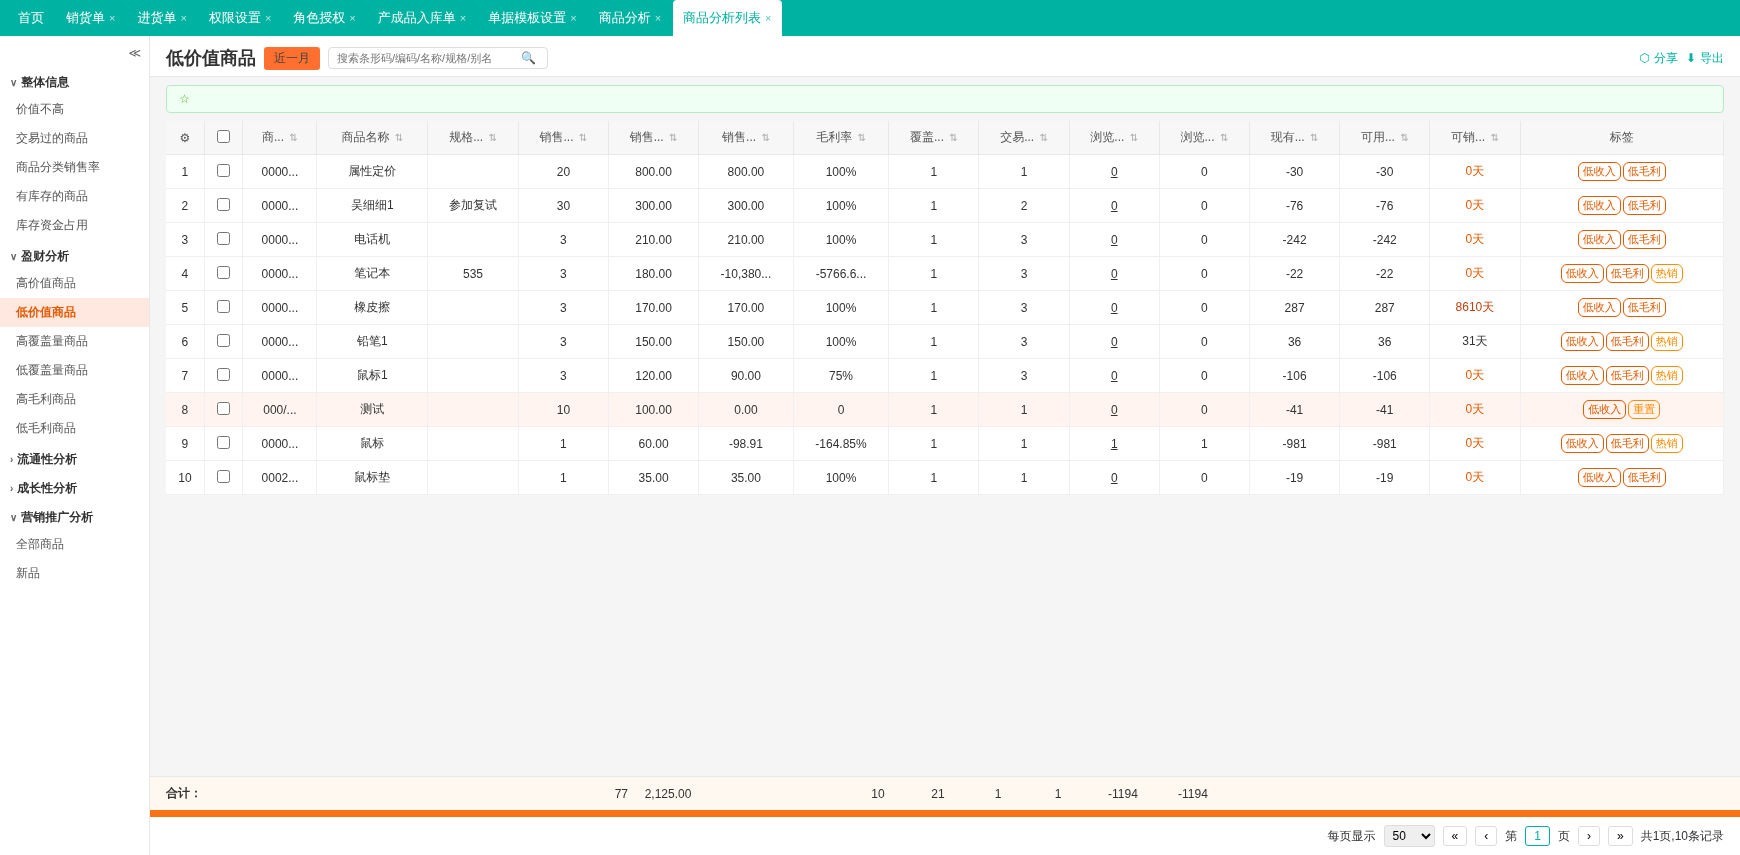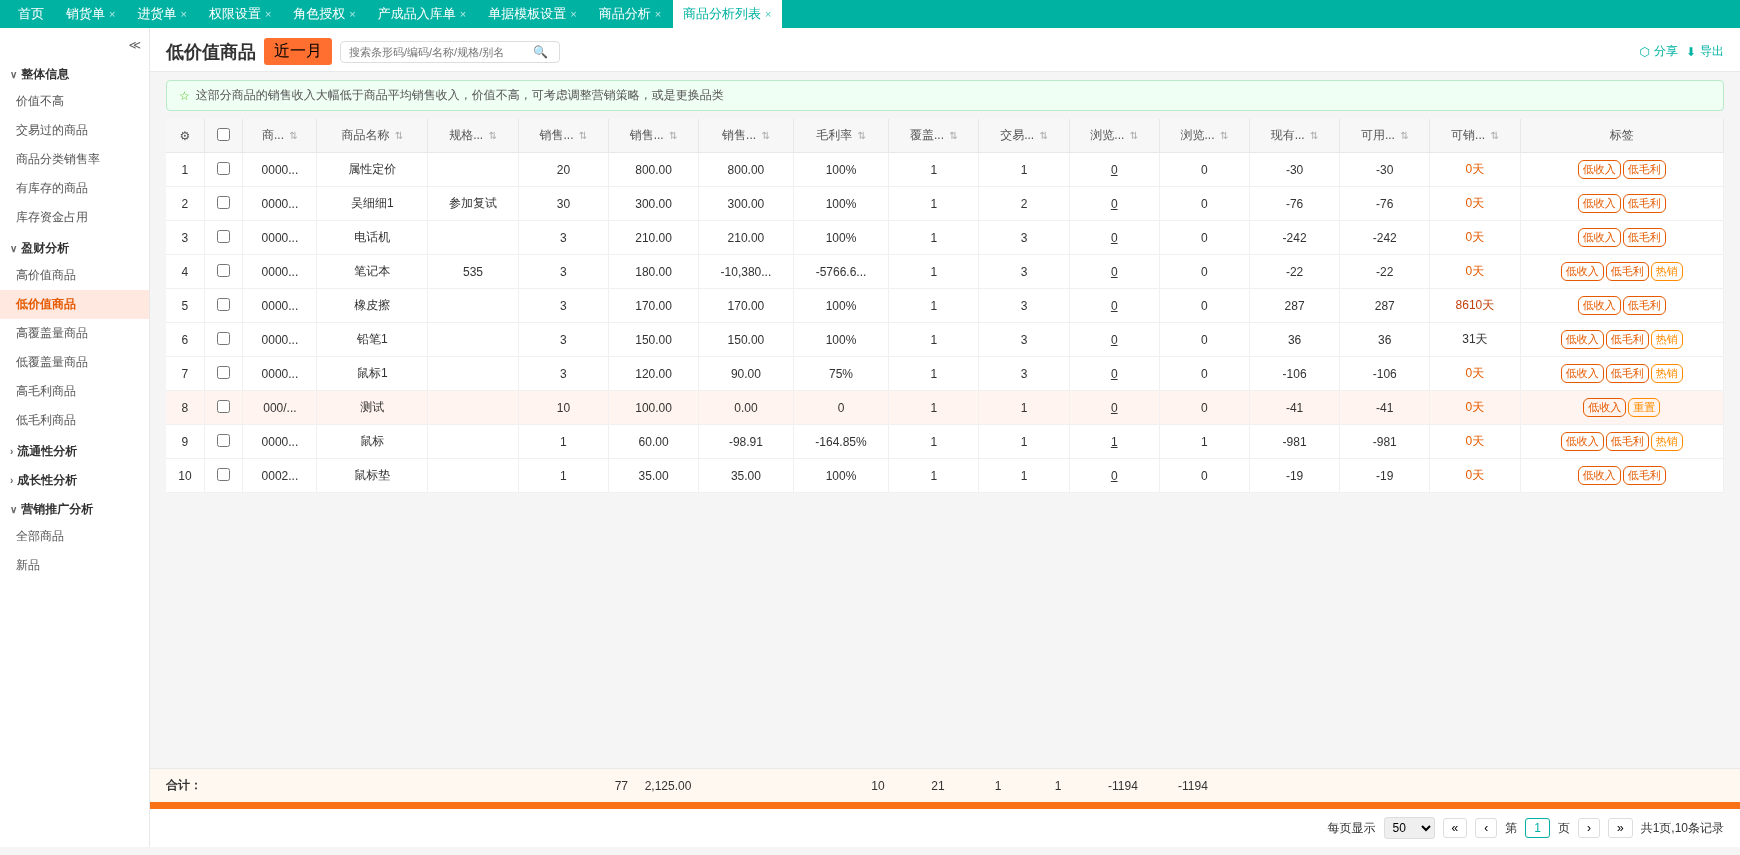--- a/index.html
+++ b/index.html
@@ -3,21 +3,21 @@
   <meta charset="utf-8">
   <style>
     * { box-sizing: border-box; margin: 0; padding: 0; }
     body { font-family: 'Microsoft YaHei', Arial, sans-serif; font-size: 12px; background: #f5f5f5; color: #333; overflow: hidden; }
 
     
     .top-nav {
       background: #00b2a2;
       display: flex;
       align-items: center;
-      height: 28px;
+      height: 36px;
       padding: 0 8px;
       gap: 2px;
     }
     .nav-item {
       color: #fff;
       padding: 0 10px;
       height: 36px;
       display: flex;
       align-items: center;
       cursor: pointer;
@@ -77,25 +77,25 @@
       background: #fff;
       border-bottom: 1px solid #e8e8e8;
     }
     .page-title {
       font-size: 18px;
       font-weight: bold;
       color: #333;
     }
     .filter-btn {
       background: #ff7030;
-      color: #000000;
+      color: #404040;
       border: none;
       border-radius: 3px;
       padding: 3px 10px;
-      font-size: 16px;
+      font-size: 12px;
       cursor: pointer;
     }
     .search-box {
       border: 1px solid #ddd;
       border-radius: 4px;
       padding: 3px 8px;
       font-size: 12px;
       width: 220px;
       color: #999;
       display: flex;
@@ -306,21 +306,20 @@
           </span>
           <span class="action-btn">
             <span>⬇</span>
             <span>导出</span>
           </span>
         </div>
       </div>
 
       <div class="alert-bar">
         <span class="alert-icon">☆</span>
-        <span>这部分商品的销售收入大幅低于商品平均销售收入，价值不高，可考虑调整营销策略，或是更换品类</span>
       </div>
 
       <div class="table-wrapper">
         <table>
           <thead>
             <tr>
               <th>⚙</th>
               <th><input type="checkbox" style=""></th>
               <th>商... <span class="sort-icon">⇅</span></th>
               <th>商品名称 <span class="sort-icon">⇅</span></th>

